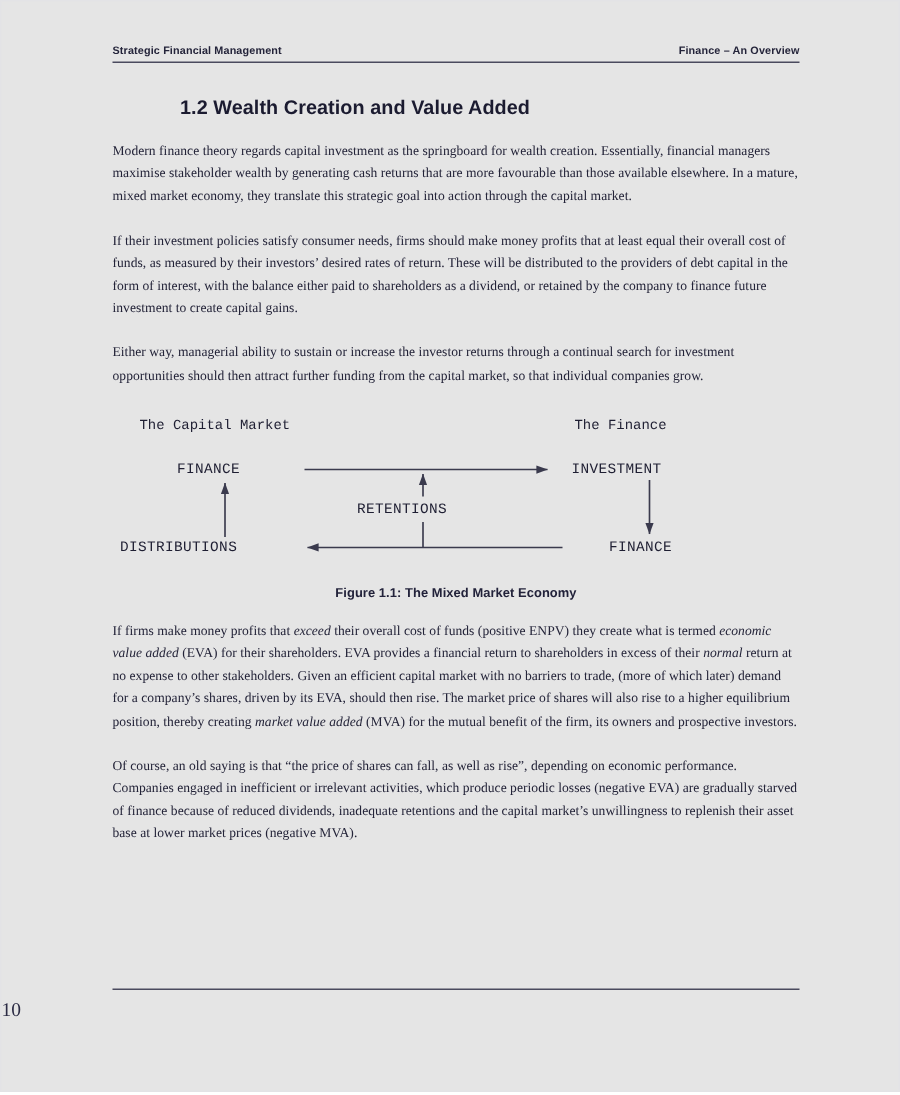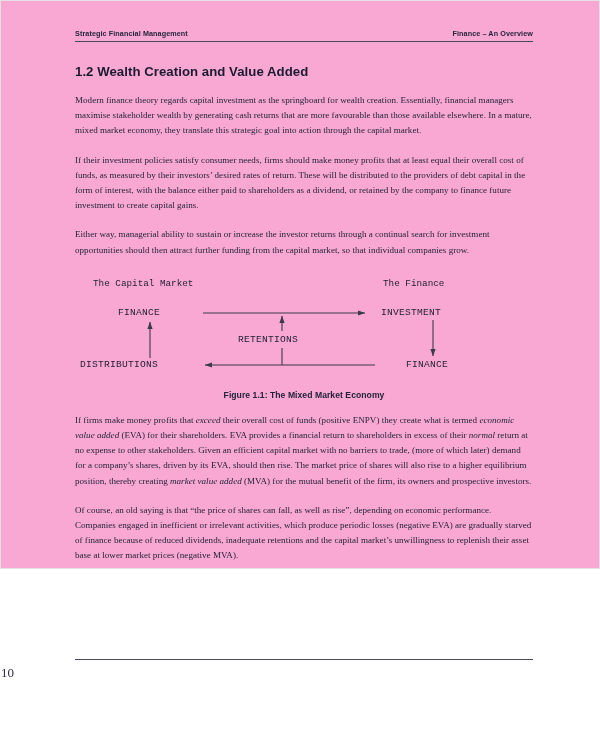--- a/index.html
+++ b/index.html
@@ -11,23 +11,23 @@
     width: 600px;
     height: 730px;
     font-family: "Liberation Serif", serif;
     color: #1a1a2e;
     overflow: hidden;
   }
 
   .page {
     position: relative;
     width: 600px;
-    height: 569px;
+    height: 728px;
     box-sizing: border-box;
-    background: #f9a8d4;
+    background: #e5e5e5;
     border: 1px solid #e3e3e6;
   }
 
   .content {
     position: absolute;
     left: 74px;
     top: 28px;
     width: 458px;
   }
 
@@ -46,20 +46,21 @@
   }
 
   
   .sec-head {
     font-family: "Liberation Sans", sans-serif;
     font-size: 13.2px;
     font-weight: bold;
     color: #1b1b30;
     margin-top: 22px;
     letter-spacing: 0.05px;
+    margin-left: 45px;
   }
 
   
   .para {
     font-family: "Liberation Serif", serif;
     font-size: 9.05px;
     line-height: 15.2px;
     color: #232338;
     text-align: left;
     margin-top: 14px;

